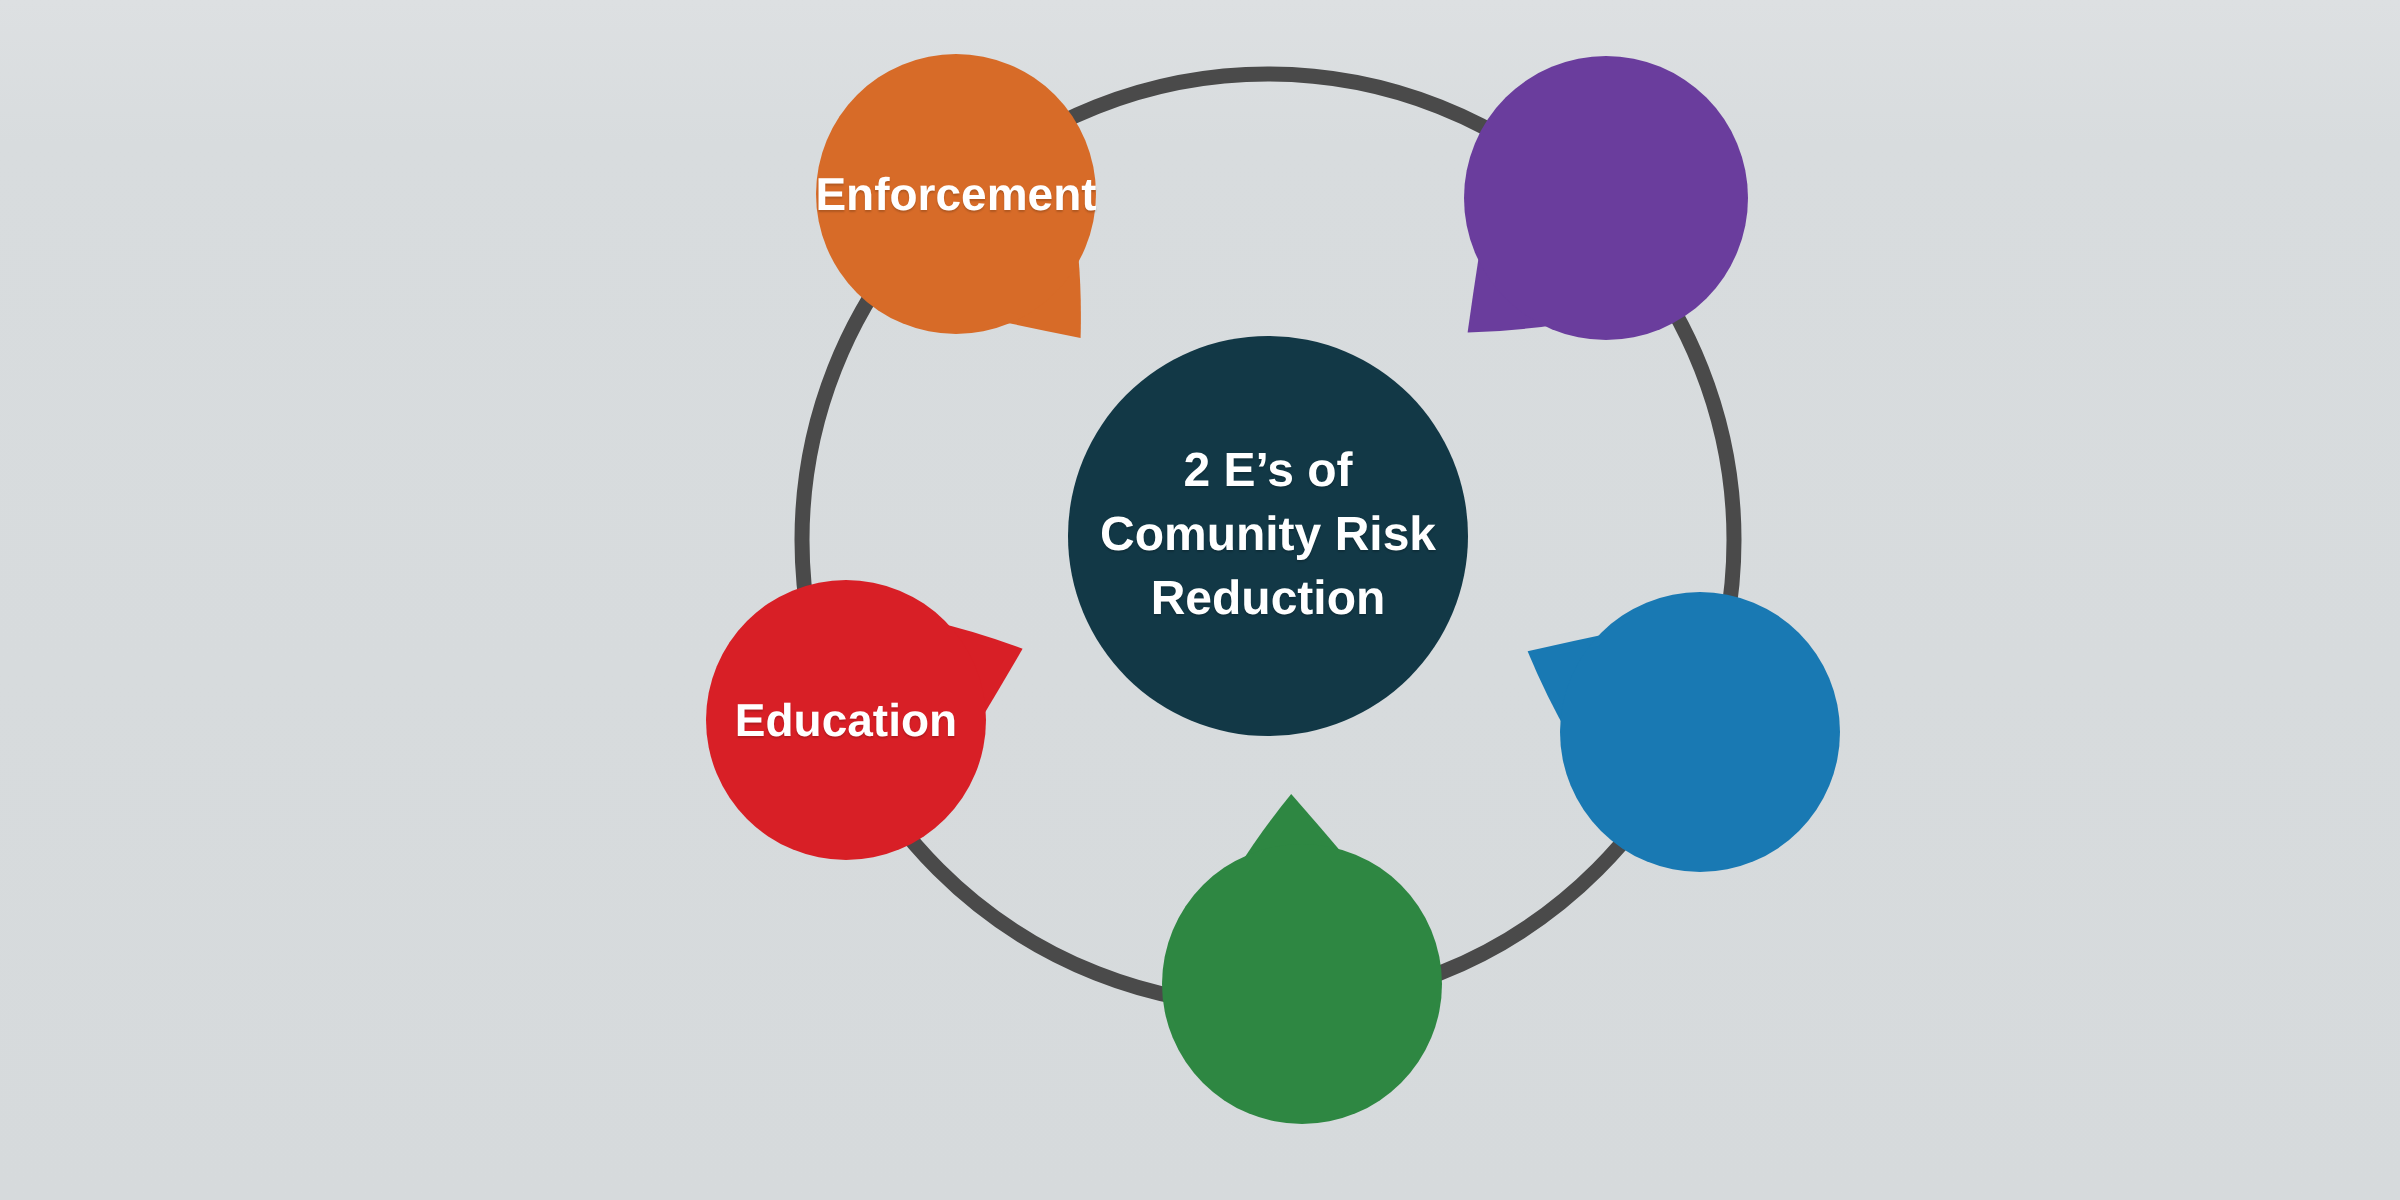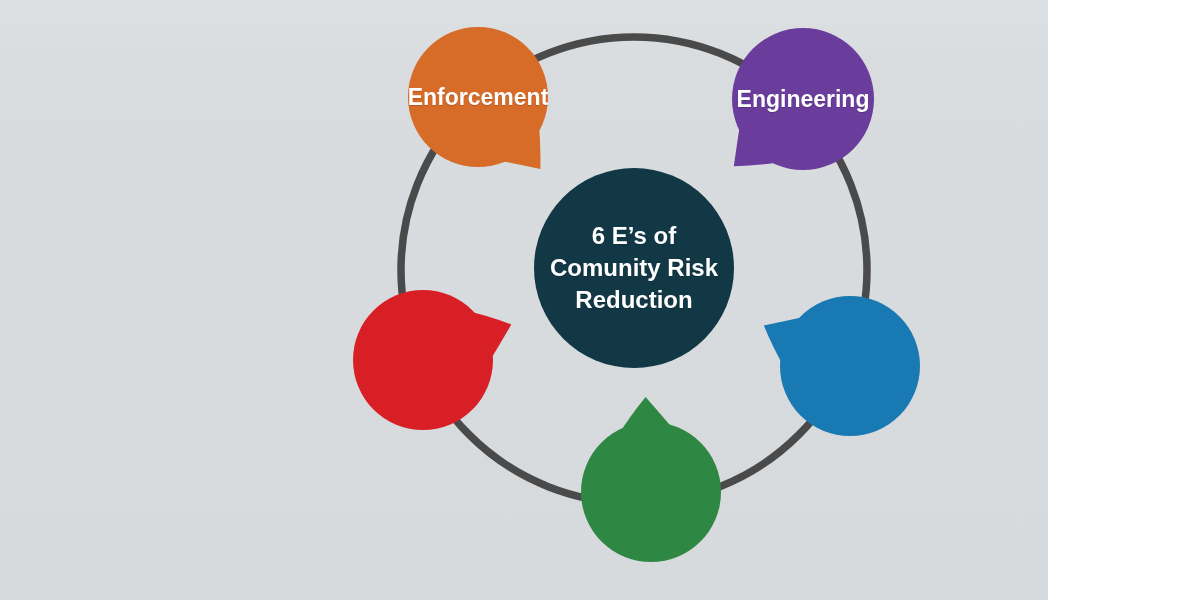--- a/index.html
+++ b/index.html
@@ -2,21 +2,21 @@
 <html><head>
 <meta charset="utf-8">
 <style>
   html, body {
     margin: 0;
     padding: 0;
     font-family: "Liberation Sans", "DejaVu Sans", sans-serif;
   }
   .stage {
     position: relative;
-    width: 1048px;
+    width: 1200px;
     height: 600px;
     overflow: hidden;
     background: linear-gradient(180deg, #dde0e2 0%, #d8dcde 12%, #d6dadc 100%);
   }
   .stage svg {
     position: absolute;
     inset: 0;
     display: block;
   }
   .label-layer {
@@ -67,18 +67,18 @@
         <circle cx="651" cy="492" r="70" fill="#2e8742"></circle>
       </g>
       <g>
         <path d="M 465.3 310.5 Q 487.6 315.5 511.3 324.4 Q 499.8 344.2 488.0 363.7 Z" fill="#d81f26"></path>
         <circle cx="423" cy="360" r="70" fill="#d81f26"></circle>
       </g>
       <circle cx="634" cy="268" r="100" fill="#123846"></circle>
     </svg>
   <div class="label-layer" id="label-layer">
       <div class="bubble-label" style="left: 388px; top: 32px; width: 180px; height: 130px;">Enforcement</div>
-      <div class="bubble-label" style="left: 713px; top: 34px; width: 180px; height: 130px;">Engineering</div>
-      <div class="center-label" style="left: 534px; top: 183px; width: 200px; height: 170px; color: rgb(255, 255, 255);">6 E’s of
+      <div class="bubble-label" style="left: 333px; top: 295px; width: 180px; height: 130px;">Education</div>
+      <div class="center-label" style="left: 534px; top: 183px; width: 200px; height: 170px; color: rgb(255, 255, 255);">2 E’s of
 Comunity Risk
 Reduction</div>
     </div>
 </div>
 
 </body></html>

